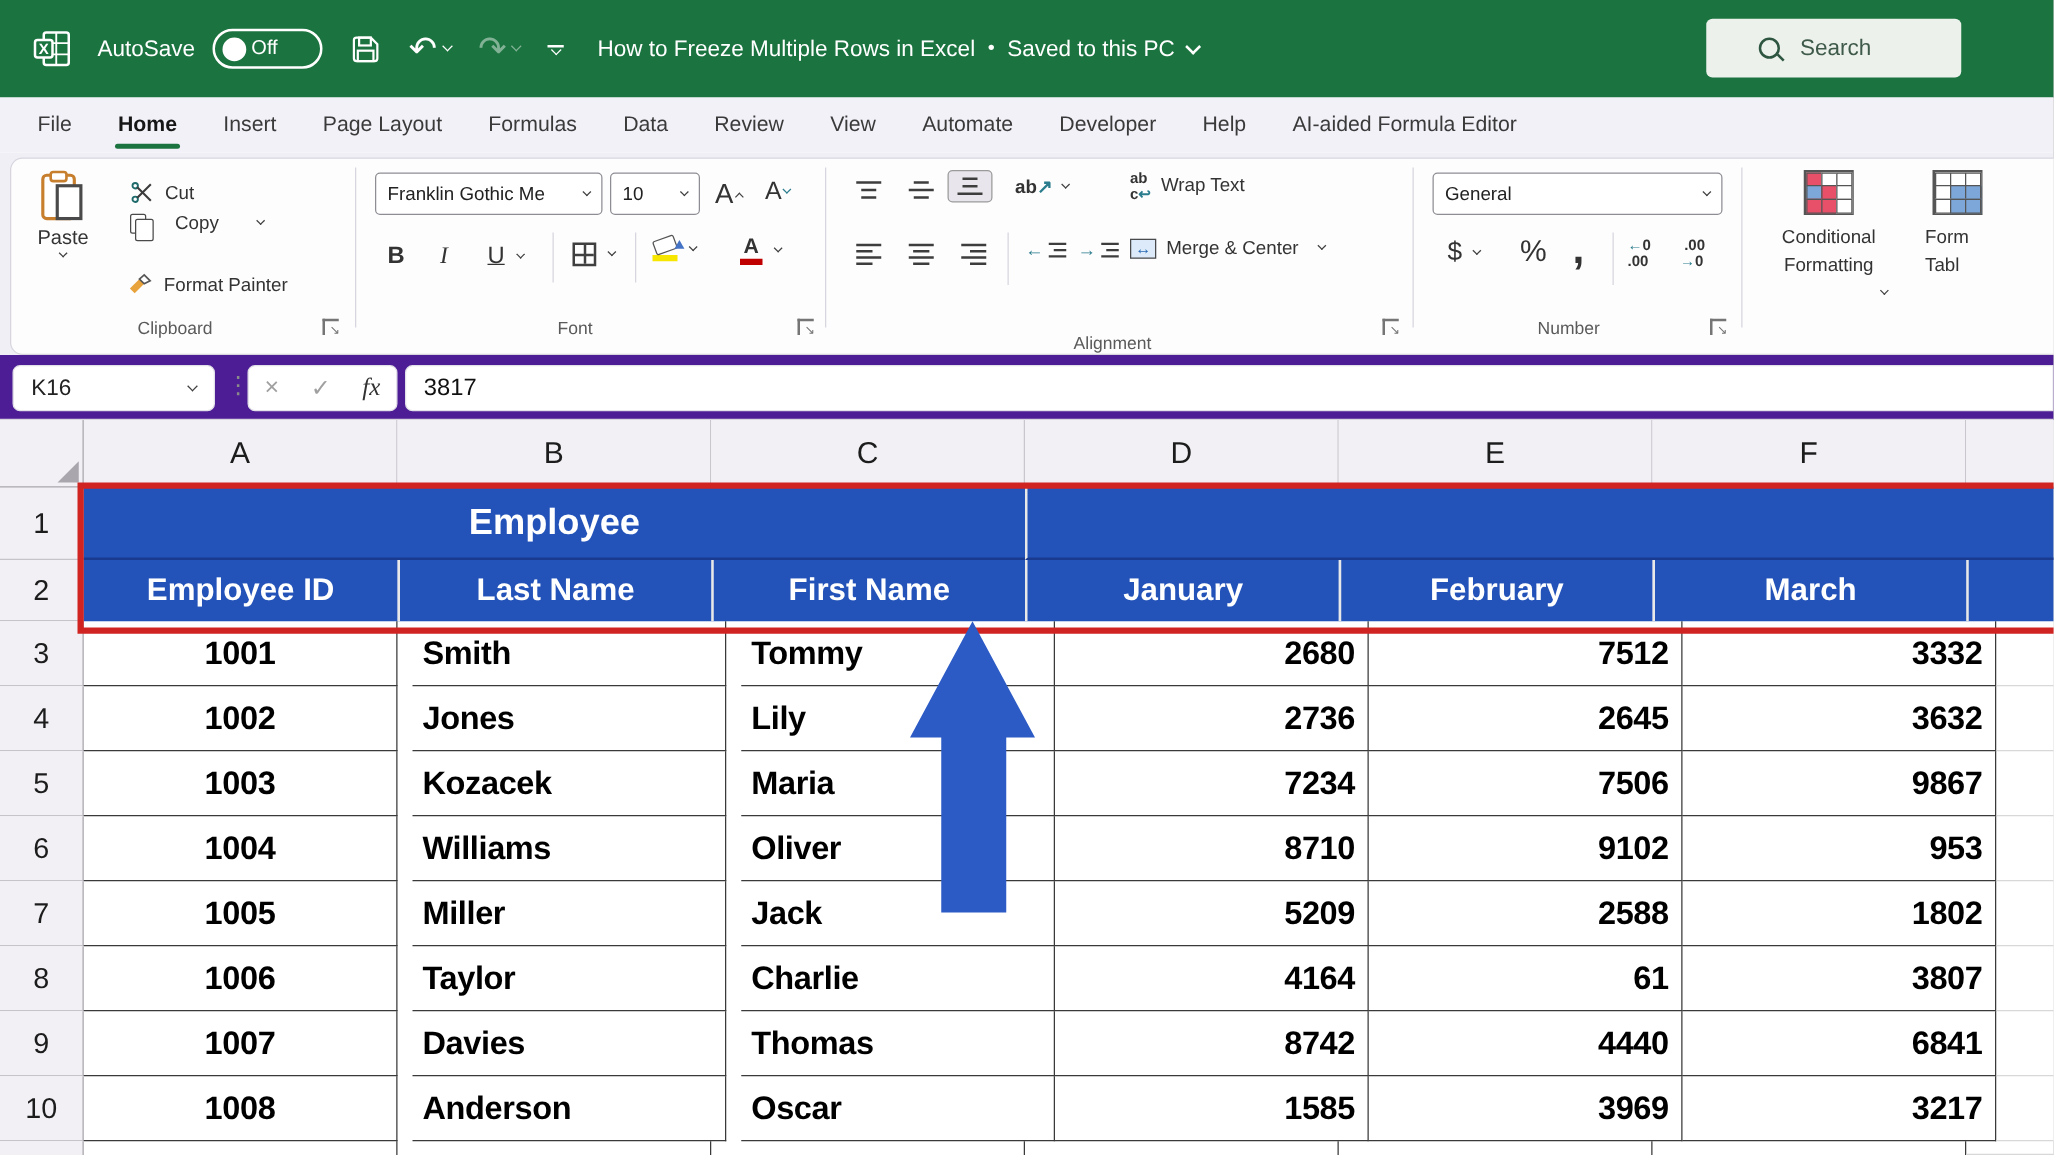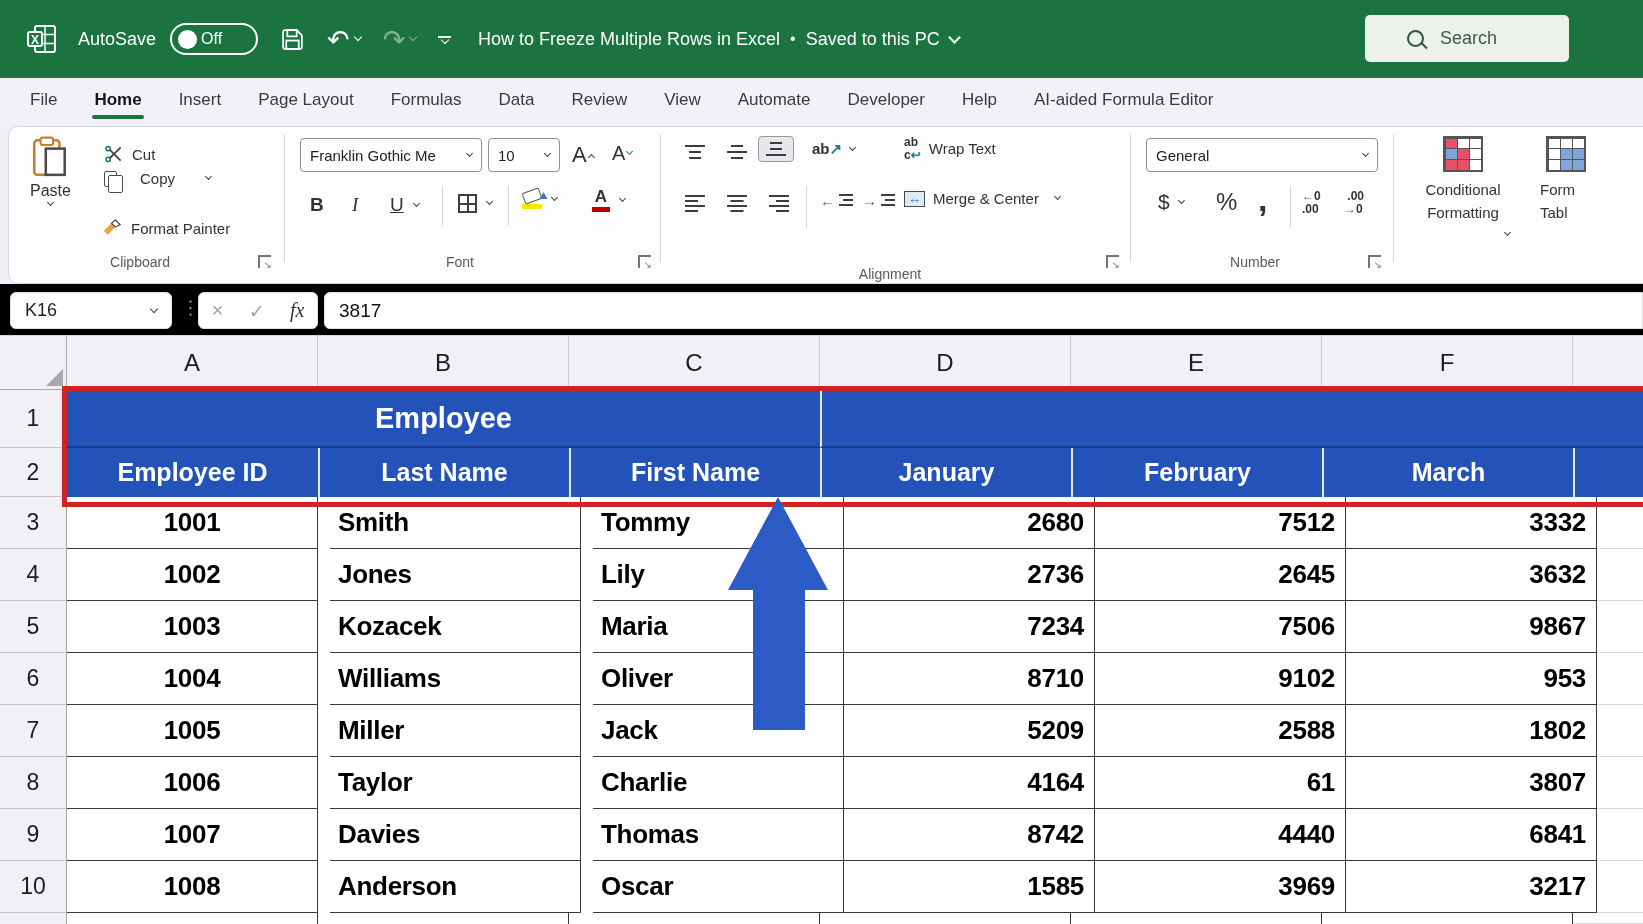--- a/index.html
+++ b/index.html
@@ -87,21 +87,21 @@
              align-items:center;justify-content:center;font-size:13px;color:#2b6cb4;line-height:1;}
   .num-sym{font-size:21px;color:#333;cursor:pointer;}
   .cf-ico{width:40px;height:36px;display:grid;grid-template-columns:repeat(3,1fr);
           grid-template-rows:repeat(3,1fr);border:2px solid #555;background:#fff;}
   .cf-ico i{border:1px solid #555;margin:-0.5px;}
   .cf-r{background:#e8506a;} .cf-b{background:#7da7d9;} .cf-w{background:#fff;}
   .two-line{display:flex;flex-direction:column;align-items:center;font-size:15px;color:#333;
             line-height:1.55;cursor:pointer;}
 
   
-  .fbar{position:absolute;left:0;top:284px;width:100%;height:52px;background:#000000;
+  .fbar{position:absolute;left:0;top:284px;width:100%;height:52px;background:#4c1d95;
         border-bottom:1px solid #d8d5de;box-sizing:border-box;}
   .namebox{position:absolute;left:10px;top:8px;width:162px;height:37px;background:#fff;
            border:1px solid #e2e0e8;border-radius:6px;display:flex;align-items:center;
            justify-content:space-between;padding:0 14px;font-size:18px;color:#222;
            box-sizing:border-box;cursor:pointer;}
   .fdots{position:absolute;left:181px;top:12px;font-size:19px;color:#8a8a8a;letter-spacing:0;}
   .fxbox{position:absolute;left:198px;top:8px;width:120px;height:37px;background:#fff;
          border:1px solid #e2e0e8;border-radius:6px;display:flex;align-items:center;
          justify-content:space-around;box-sizing:border-box;}
   .fx-x{font-size:20px;color:#a0a0a0;cursor:pointer;}

